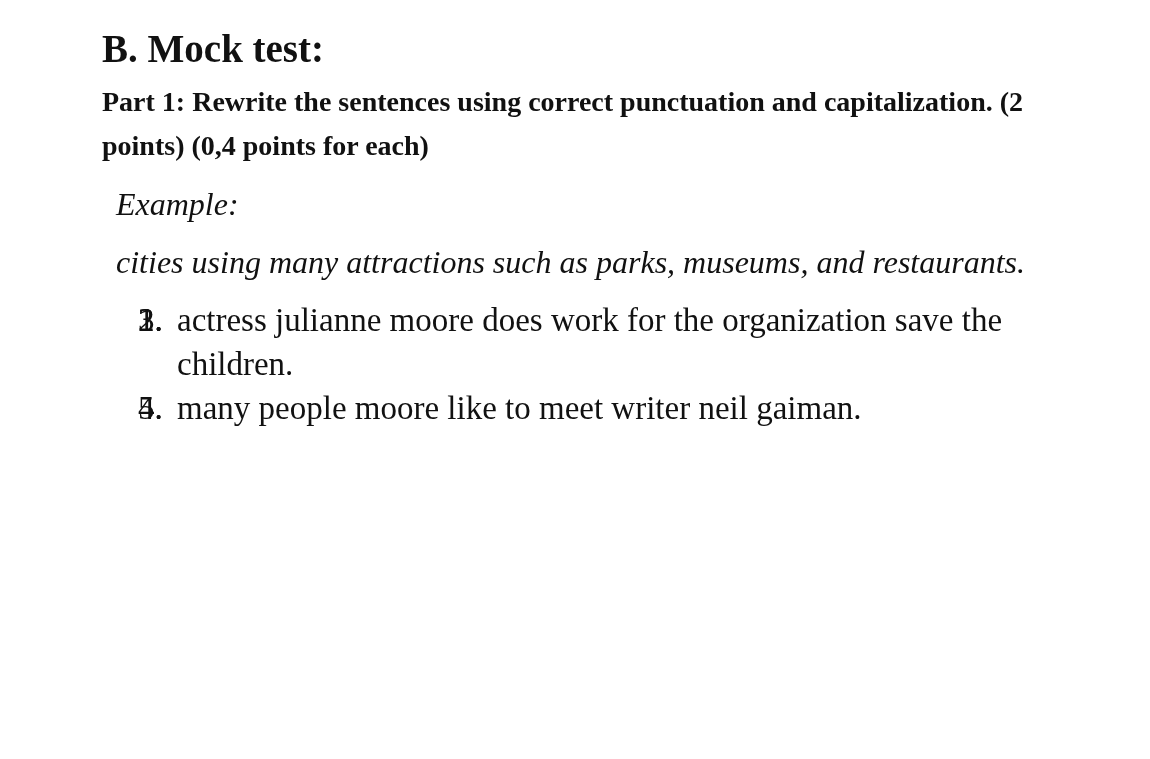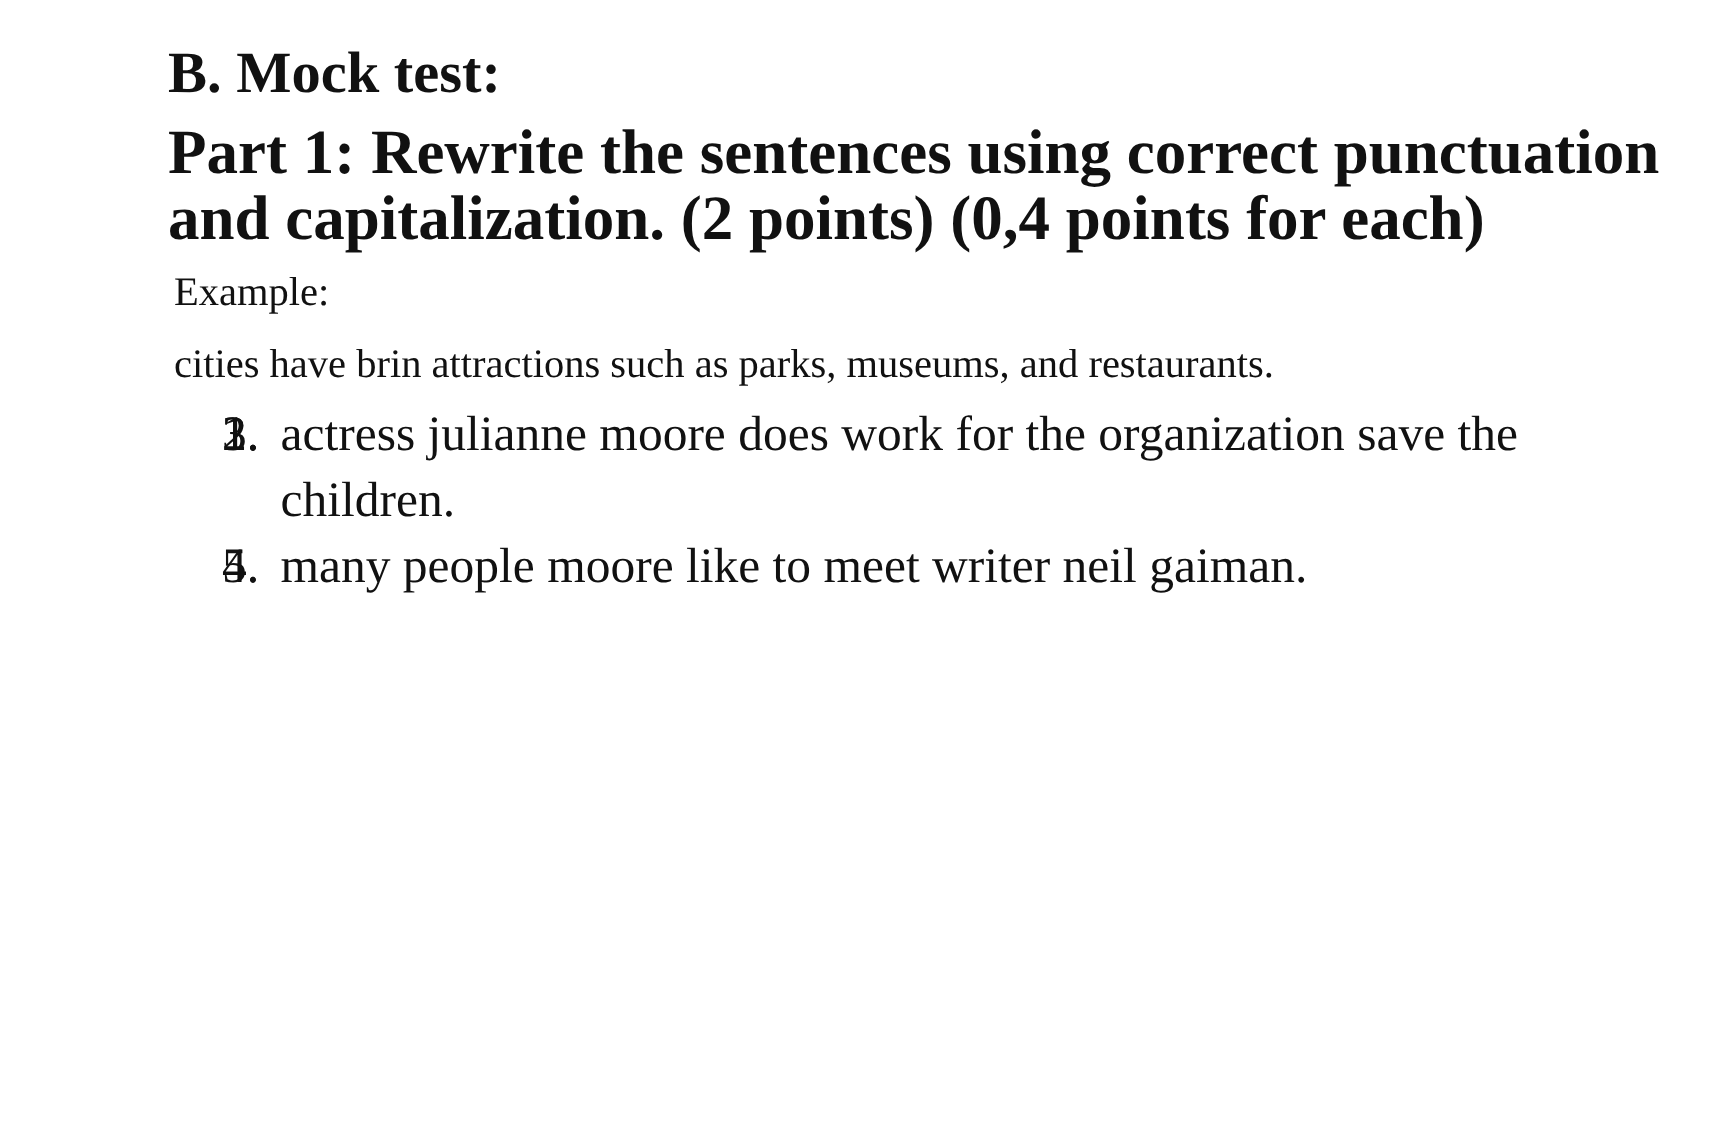--- a/index.html
+++ b/index.html
@@ -10,41 +10,42 @@
     body {
       width: 1150px;
       height: 759px;
       overflow: hidden;
       position: relative;
       font-family: "Liberation Serif", "DejaVu Serif", serif;
       color: #111111;
     }
     .page {
       position: absolute;
-      left: 112px;
+      left: 102px;
       top: 26px;
       width: 1010px;
     }
     .heading {
       font-weight: bold;
       font-size: 39px;
       line-height: 46px;
       margin: 0;
     }
     .part-title {
       font-weight: bold;
-      font-size: 42px;
+      font-size: 28px;
       line-height: 44px;
       margin: 0;
       margin-top: 8px;
     }
     .italic-line {
-      font-size: 27px;
+      font-style: italic;
+      font-size: 32px;
       line-height: 44px;
-      margin: 4px;
+      margin: 14px;
     }
     .answer-line {
       font-size: 33px;
       line-height: 49px;
       margin: 0;
     }
     .answer-arrow {
       font-family: "Liberation Sans", "DejaVu Sans", sans-serif;
       font-style: normal;
       font-size: 30px;
@@ -75,21 +76,21 @@
 </head>
 <body>
 
 <div class="page">
   <h1 class="heading">B. Mock test:</h1>
 
   <p class="part-title">Part 1: Rewrite the sentences using correct punctuation and capitalization. (2 points) (0,4 points for each)</p>
 
   <p class="italic-line">Example:</p>
 
-  <p class="italic-line">cities have brin attractions such as parks, museums, and restaurants.</p>
+  <p class="italic-line">cities using many attractions such as parks, museums, and restaurants.</p>
 
 
   <ol class="items">
     <li>
       <span class="num">1.</span>
     </li>
     <li>
       <span class="num">2.</span>
     </li>
     <li>

